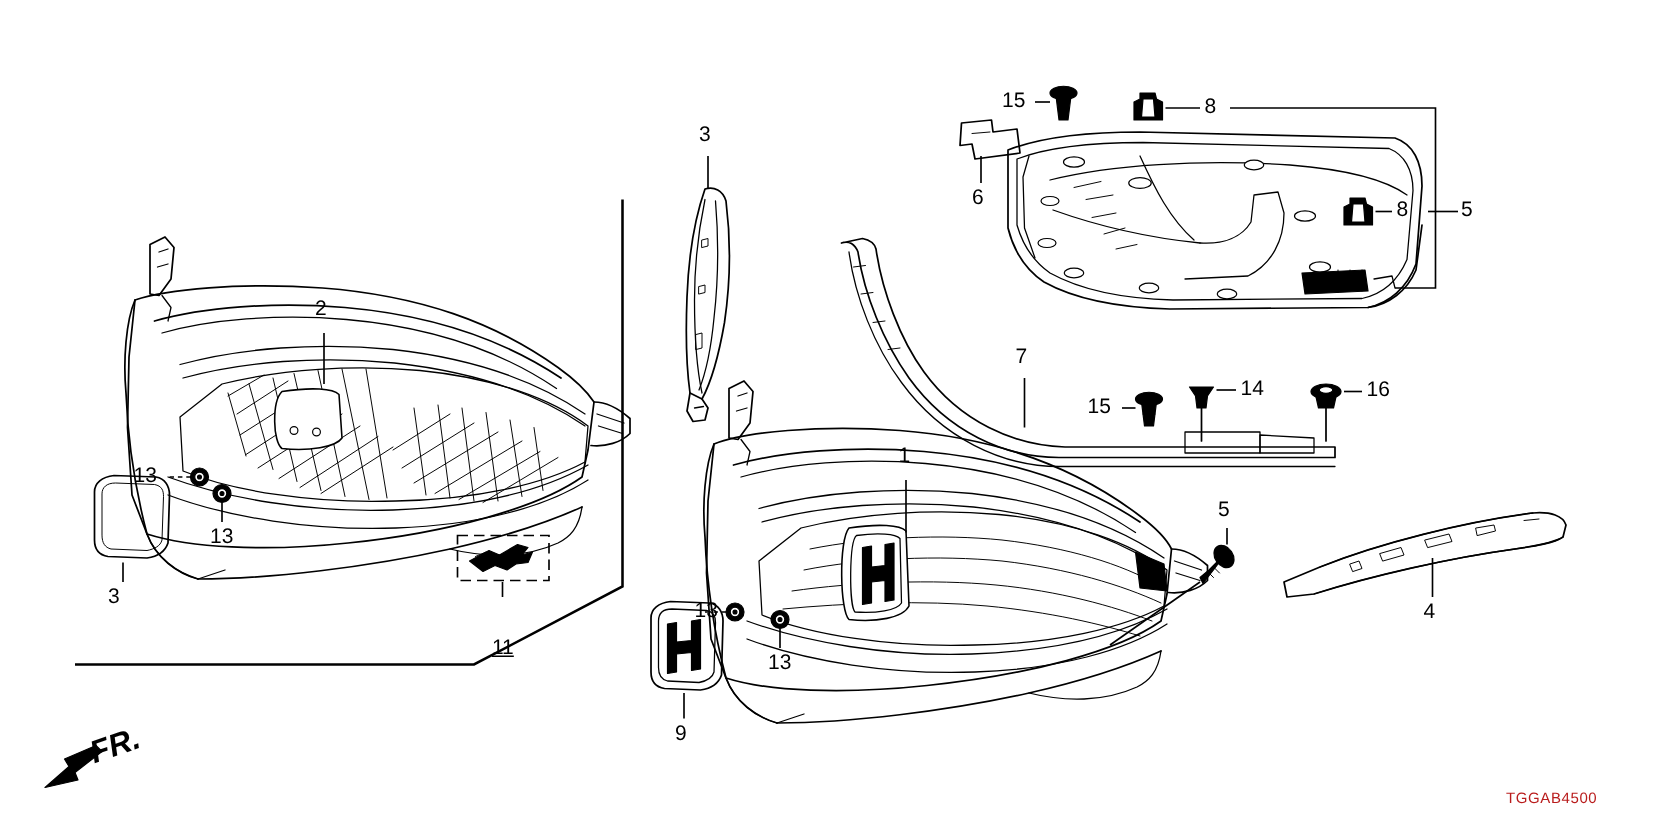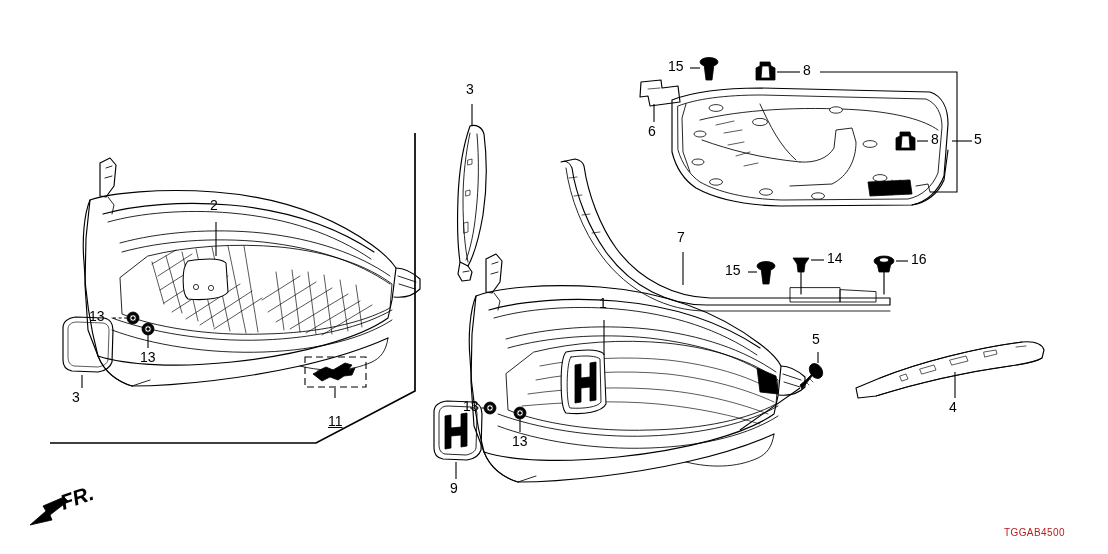--- a/index.html
+++ b/index.html
@@ -494,21 +494,21 @@
 <div class="callout" style="left:599px; top:296px;">1</div>
 <div class="callout" style="left:466px; top:82px;">3</div>
 <div class="callout" style="left:949px; top:400px;">4</div>
 <div class="callout" style="left:974px; top:132px;">5</div>
 <div class="callout" style="left:648px; top:124px;">6</div>
 <div class="callout" style="left:677px; top:230px;">7</div>
 <div class="callout" style="left:803px; top:63px;">8</div>
 <div class="callout" style="left:931px; top:132px;">8</div>
 <div class="callout" style="left:450px; top:481px;">9</div>
 <div class="callout" style="left:72px; top:390px;">3</div>
-<div class="callout" style="left:328px; top:414px;text-decoration:underline;">11</div>
+<div class="callout" style="left:328px; top:424px;text-decoration:underline;">11</div>
 <div class="callout" style="left:812px; top:332px;">5</div>
 <div class="callout" style="left:89px; top:309px;">13</div>
 <div class="callout" style="left:140px; top:350px;">13</div>
 <div class="callout" style="left:463px; top:399px;">13</div>
 <div class="callout" style="left:512px; top:434px;">13</div>
 <div class="callout" style="left:827px; top:251px;">14</div>
 <div class="callout" style="left:668px; top:59px;">15</div>
 <div class="callout" style="left:725px; top:263px;">15</div>
 <div class="callout" style="left:911px; top:252px;text-align:right;">16</div>
 

